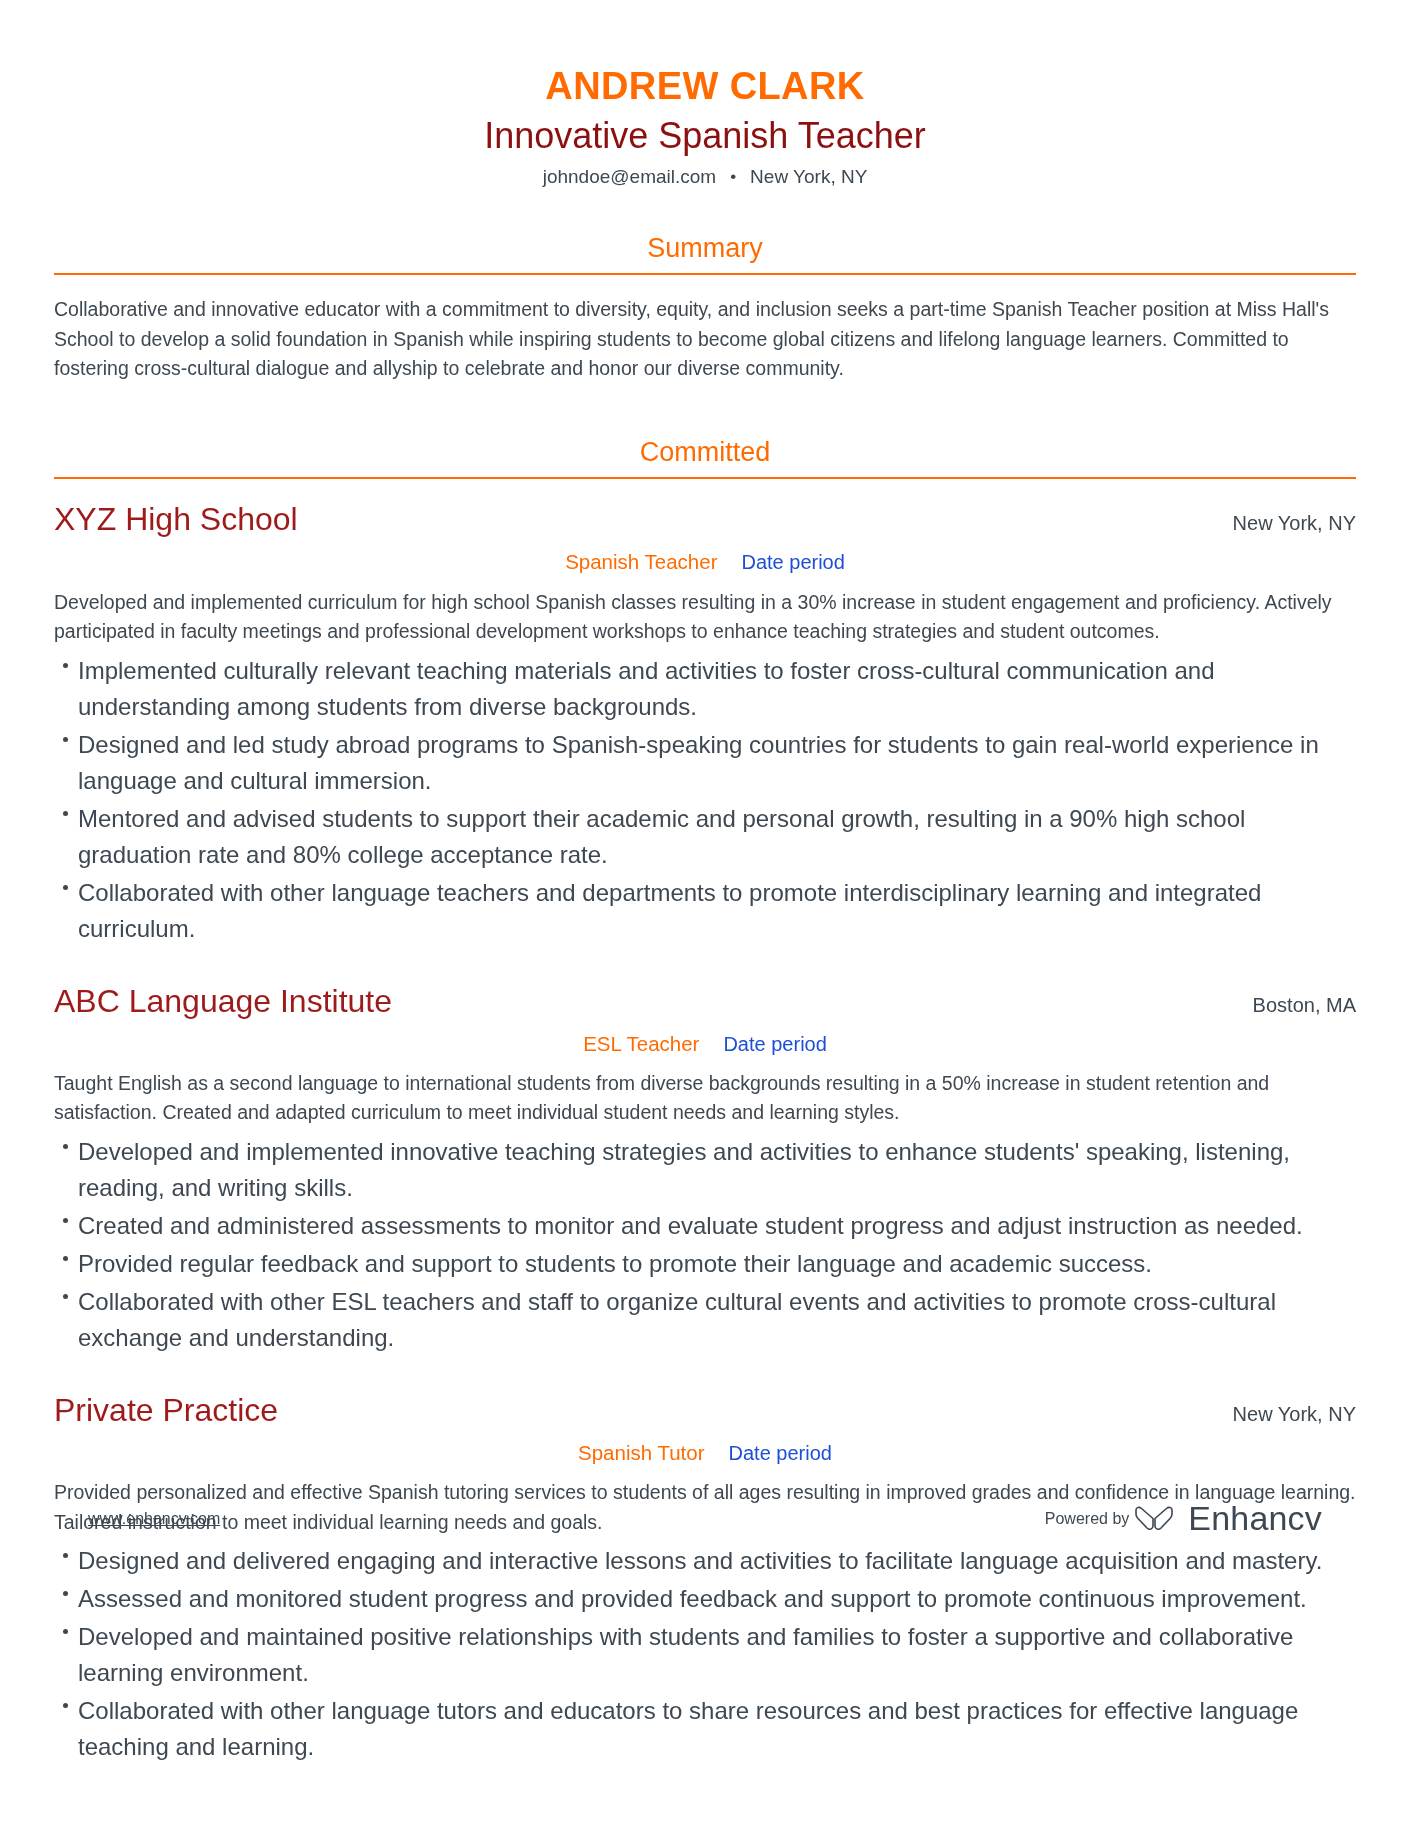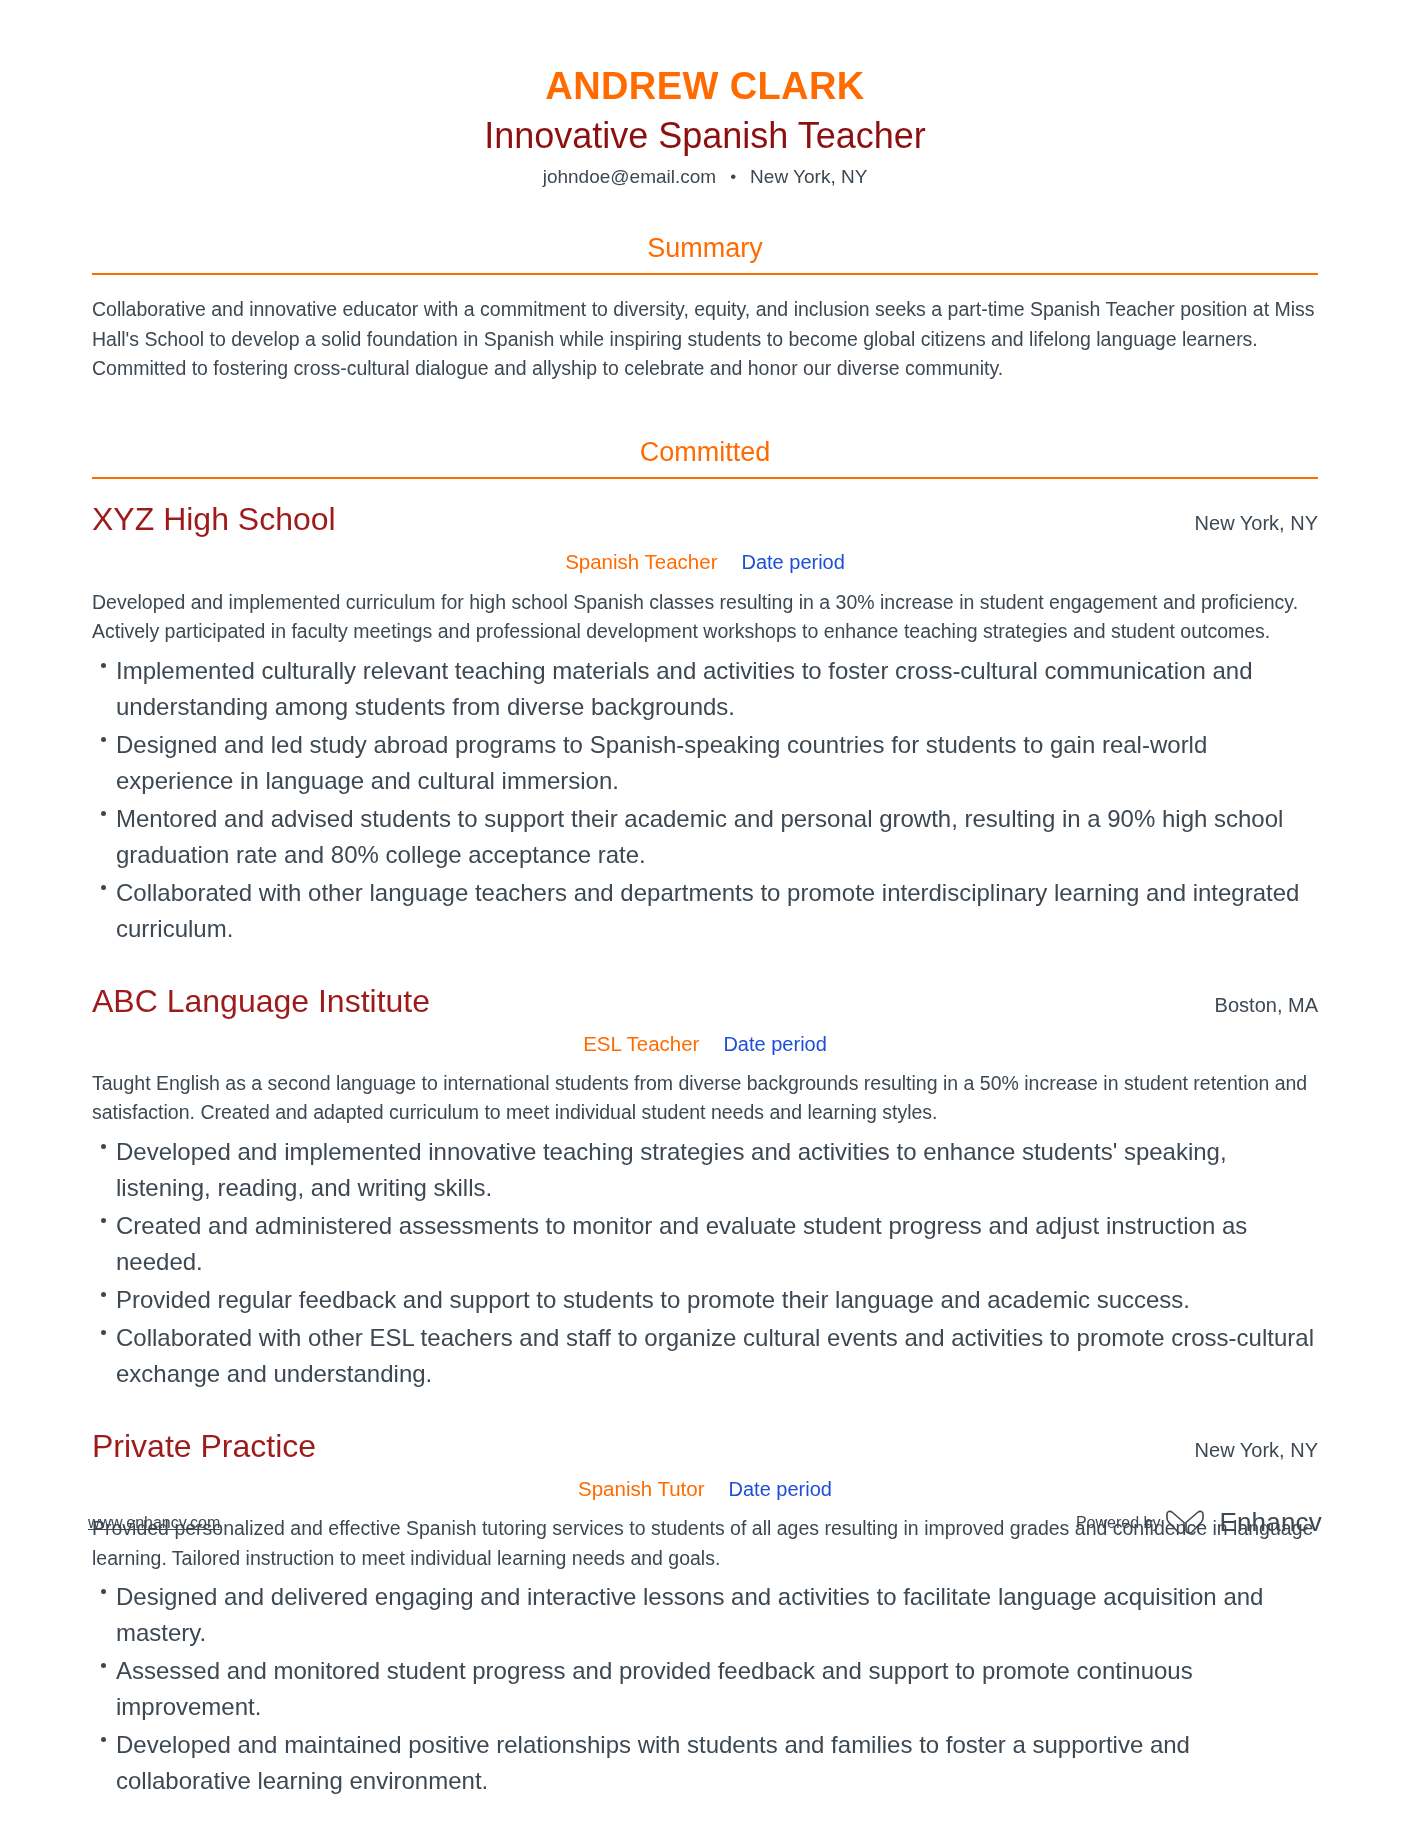--- a/index.html
+++ b/index.html
@@ -10,21 +10,21 @@
     height: 1826px;
     background: #ffffff;
     font-family: "Liberation Sans", sans-serif;
     color: #3d4852;
     -webkit-font-smoothing: antialiased;
   }
   .page {
     position: relative;
     width: 1410px;
     height: 1582px;
-    padding: 0 92px;
+    padding: 0 54px;
     background: #fff;
   }
 
   
   .header { padding-top: 66px; text-align: center; }
   .full-name {
     font-size: 38px;
     font-weight: bold;
     letter-spacing: 0.4px;
     color: #ff6b00;
@@ -164,21 +164,21 @@
     display: flex;
     align-items: center;
     gap: 3px;
   }
   .powered-by {
     font-size: 16px;
     color: #3d4852;
   }
   .brand-logo { display: flex; align-items: center; gap: 10px; }
   .brand-name {
-    font-size: 26px;
+    font-size: 34px;
     color: #3d4852;
     letter-spacing: 0.2px;
   }
 </style>
 </head>
 <body>
 
 <div class="page">
 
   <div class="header">
@@ -244,20 +244,21 @@
       </div>
       <div class="entry-sub">
         <div class="entry-role">Spanish Tutor</div>
         <div class="entry-date">Date period</div>
       </div>
       <div class="entry-desc">Provided personalized and effective Spanish tutoring services to students of all ages resulting in improved grades and confidence in language learning. Tailored instruction to meet individual learning needs and goals.</div>
       <ul class="bullets">
         <li>Designed and delivered engaging and interactive lessons and activities to facilitate language acquisition and mastery.</li>
         <li>Assessed and monitored student progress and provided feedback and support to promote continuous improvement.</li>
         <li>Developed and maintained positive relationships with students and families to foster a supportive and collaborative learning environment.</li>
+        <li>Collaborated with other language tutors and educators to share resources and best practices for effective language teaching and learning.</li>
       </ul>
     </div>
   </div>
 
   <div class="footer">
     <div class="footer-url">www.enhancv.com</div>
     <div class="footer-brand">
       <span class="powered-by">Powered by</span>
       <span class="brand-logo">
         <svg width="46" height="28" viewBox="0 0 46 28">

